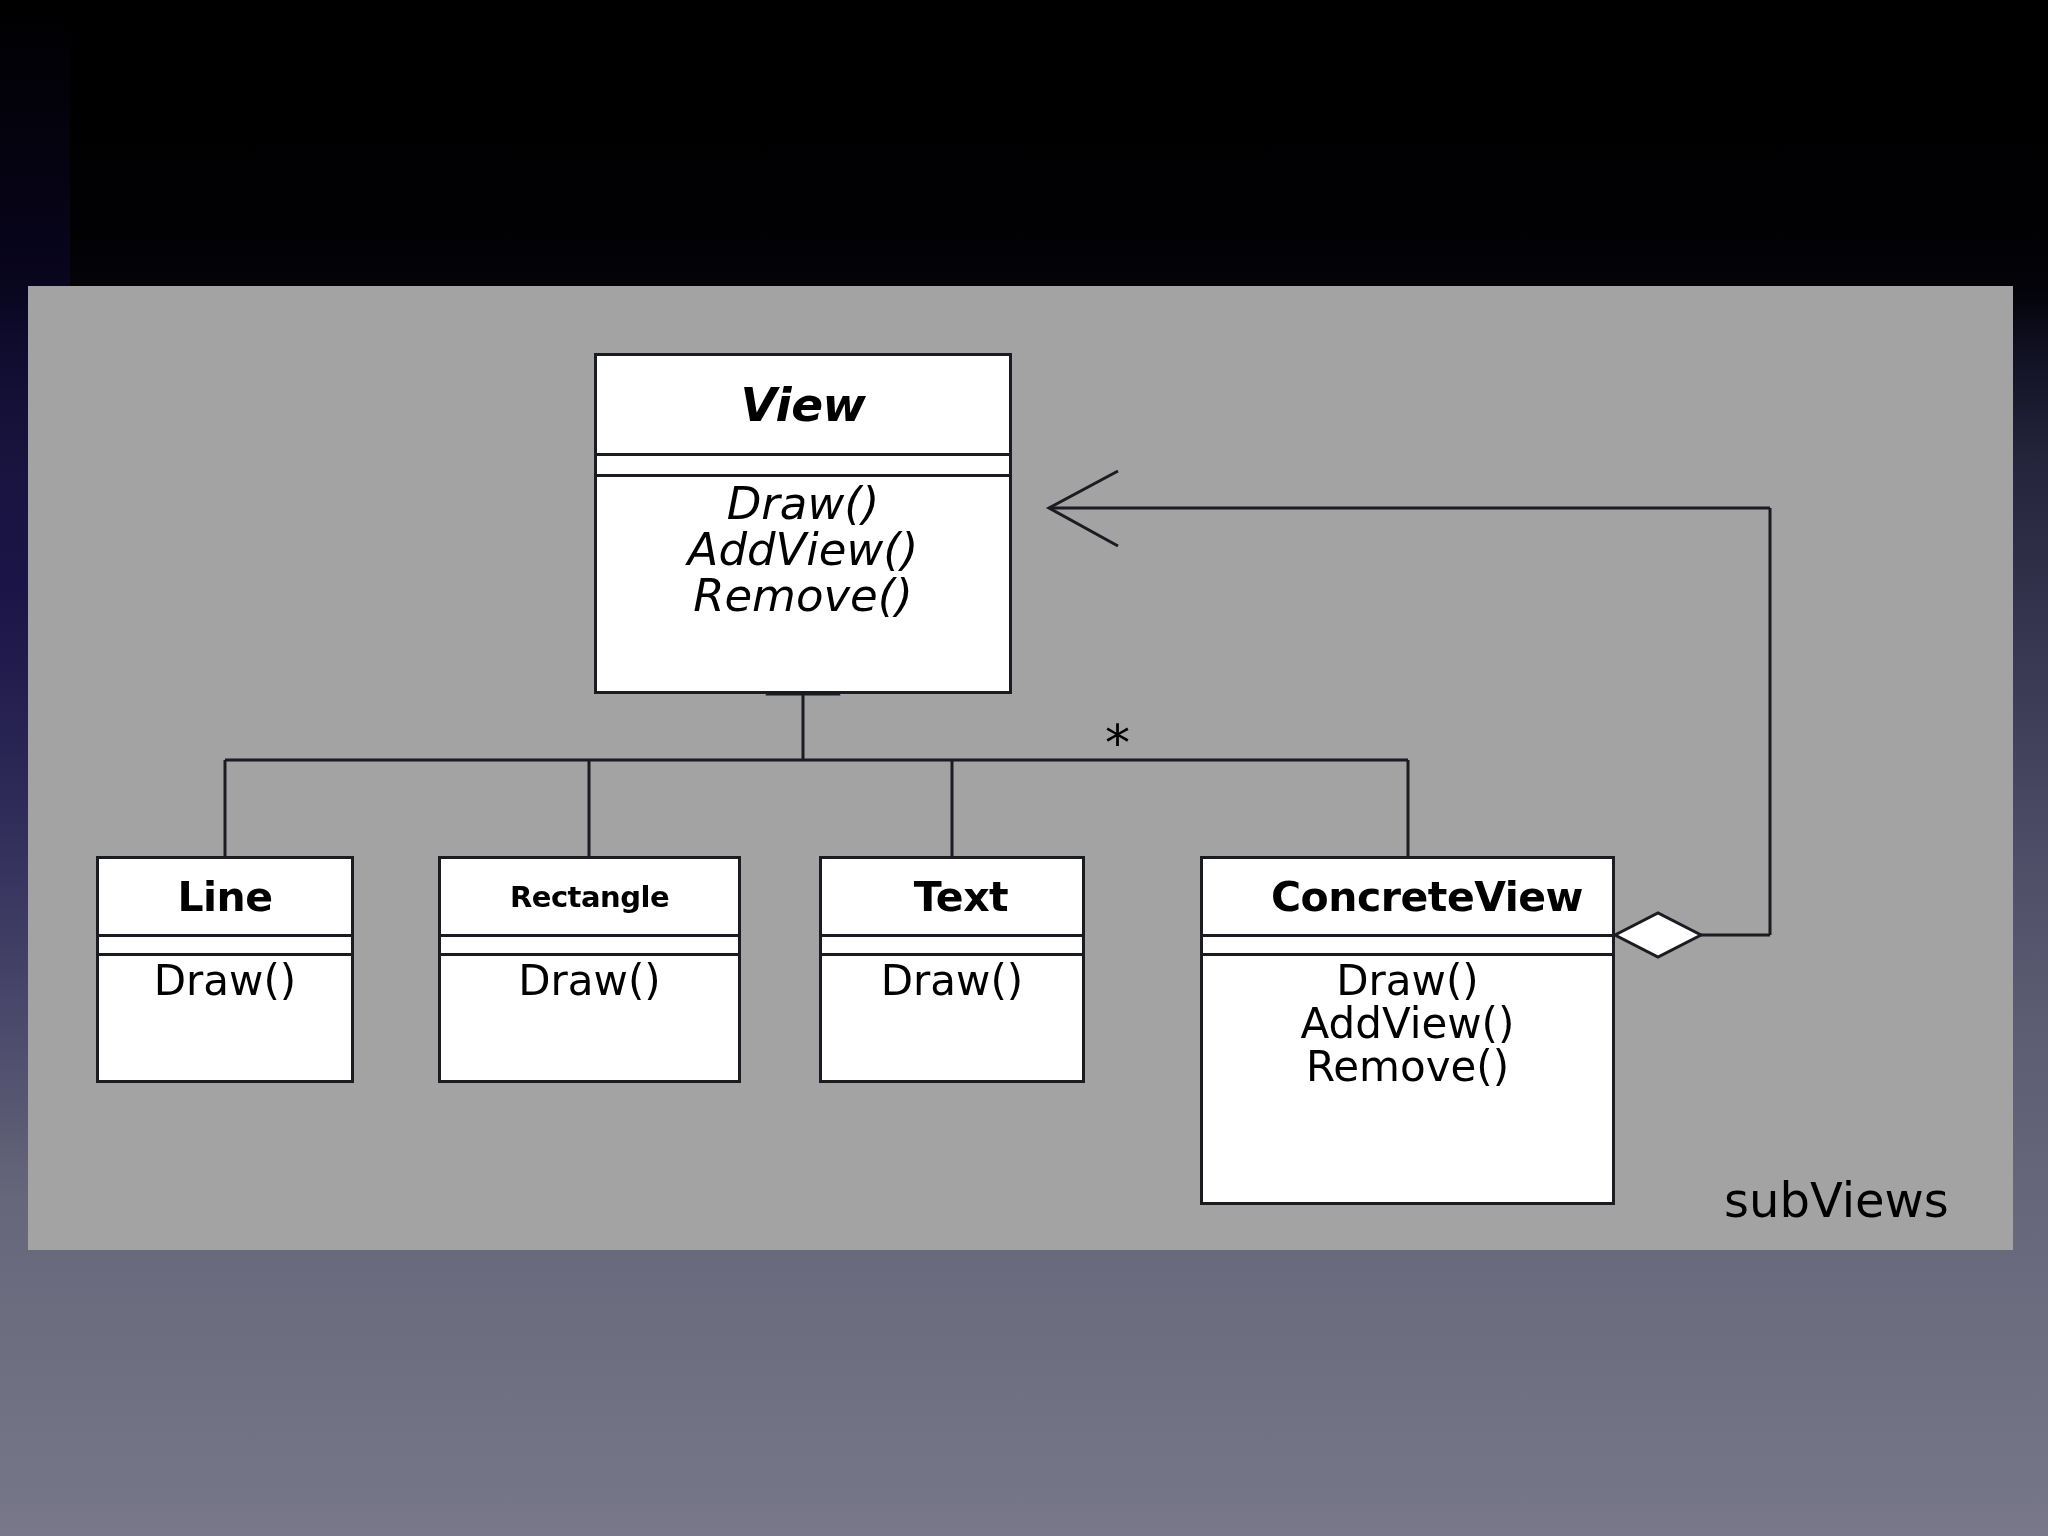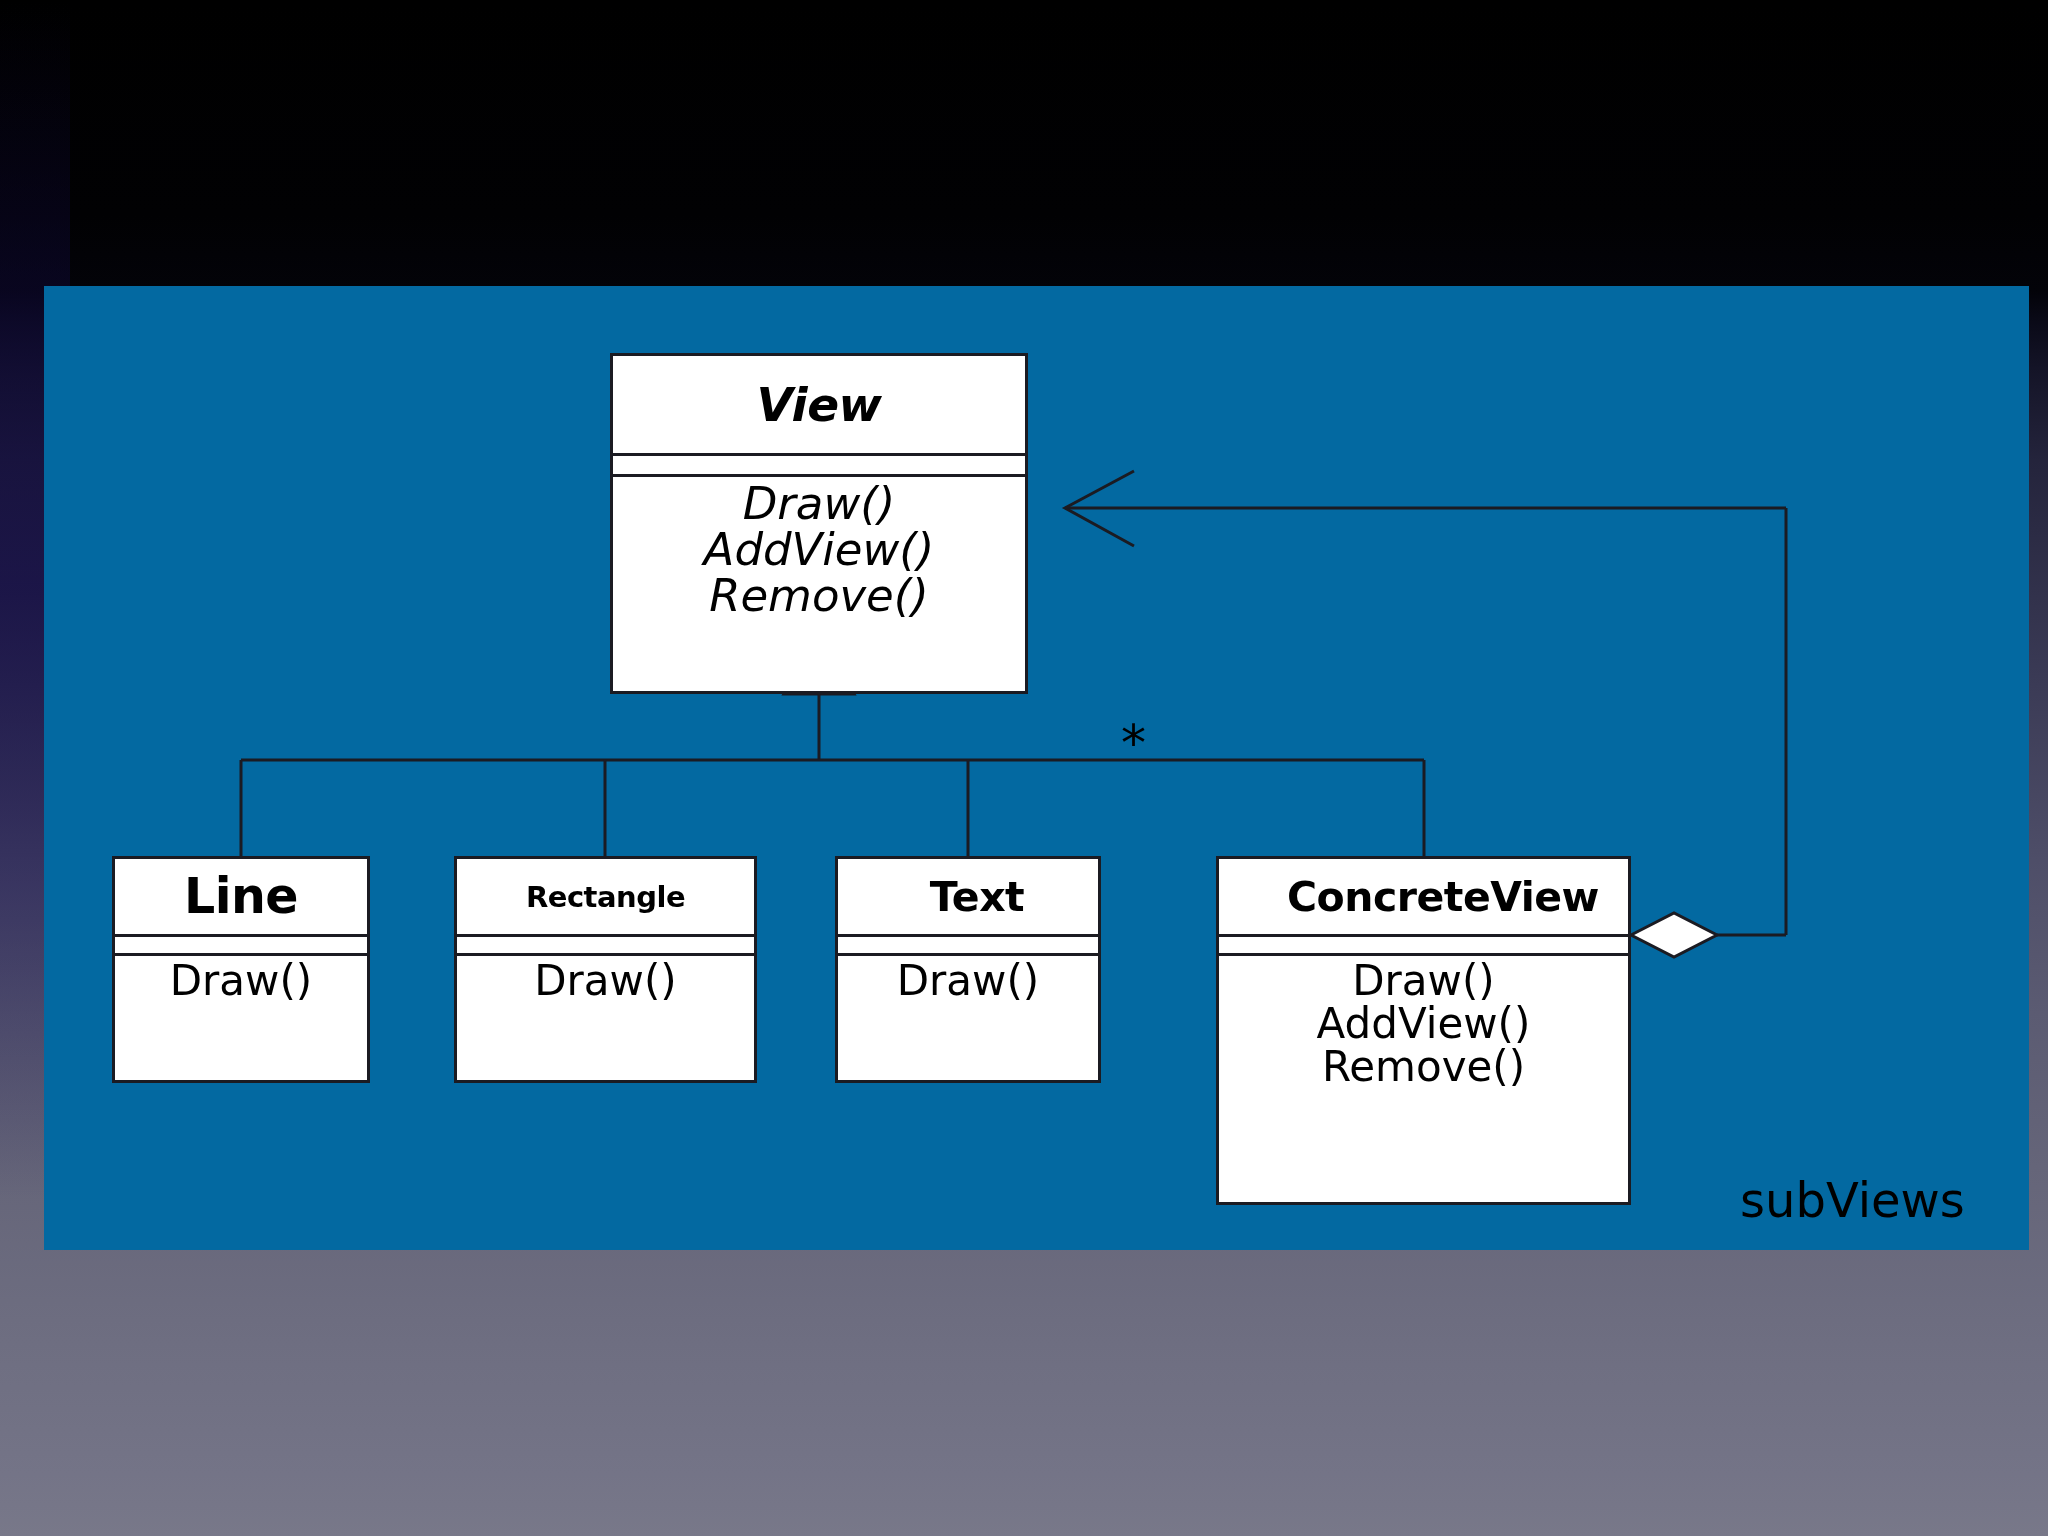--- a/index.html
+++ b/index.html
@@ -43,25 +43,25 @@
         rgba(14,8,52,0.55) 20%,
         rgba(20,12,70,0.75) 38%,
         rgba(30,22,86,0.45) 58%,
         rgba(40,36,90,0.0) 78%);
     pointer-events: none;
   }
 
   
   #slide {
     position: absolute;
-    left: 44px;
+    left: 28px;
     top: 286px;
     width: 1985px;
     height: 964px;
-    background: #0369a1;
+    background: #a3a3a3;
   }
 
   
   #diagram {
     position: absolute;
     left: 0; top: 0;
     width: 1985px;
     height: 964px;
   }
 
@@ -116,21 +116,21 @@
   #box-view .cls-title { font-size: 47px; }
   #box-view .cls-attr-cell { height: 21px; }
   #box-view .cls-ops-cell { height: 211px; }
   #box-view .op-line { font-size: 45px; }
 
   
   #box-line {
     left: 68px; top: 570px; width: 258px; height: 227px;
   }
   #box-line .cls-title-cell { height: 78px; }
-  #box-line .cls-title { font-size: 49px; text-align: right; }
+  #box-line .cls-title { font-size: 41px; text-align: right; }
   #box-line .cls-attr-cell { height: 19px; }
   #box-line .cls-ops-cell { height: 124px; }
   #box-line .op-line { font-size: 42px; }
 
   
   #box-rectangle {
     left: 410px; top: 570px; width: 303px; height: 227px;
   }
   #box-rectangle .cls-title-cell { height: 78px; }
   #box-rectangle .cls-title { font-size: 29px; }

